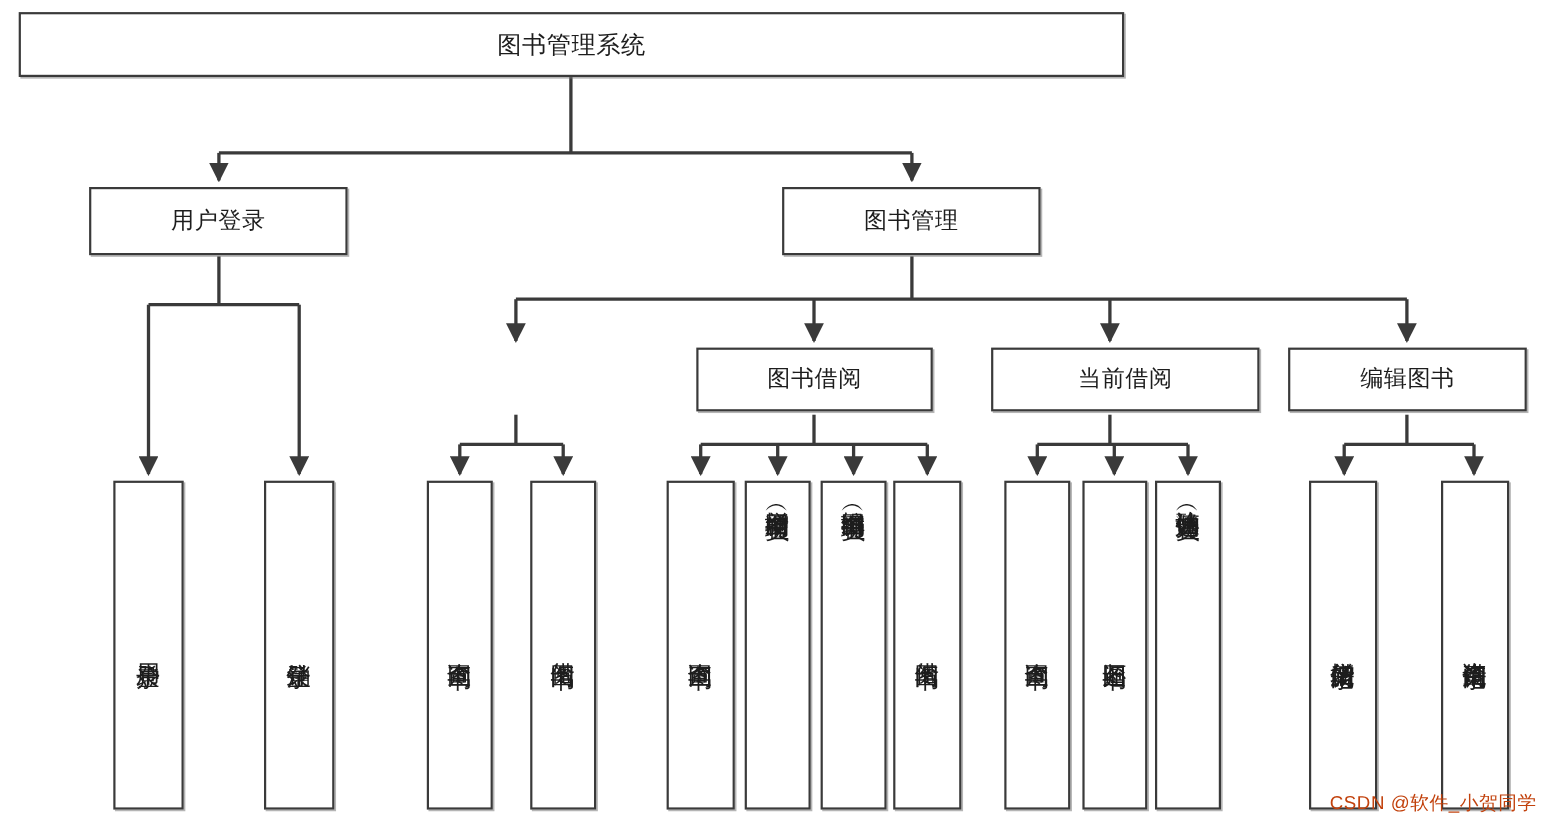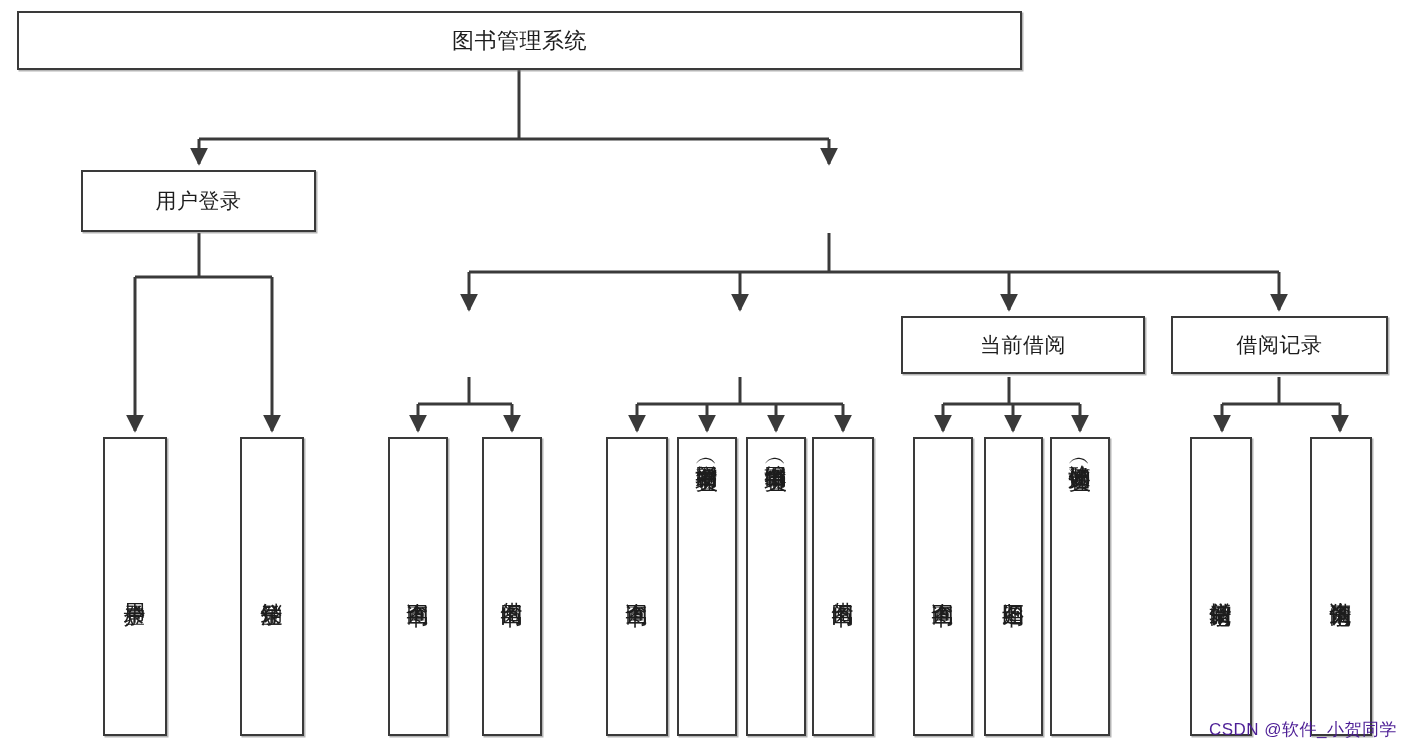--- a/index.html
+++ b/index.html
@@ -67,21 +67,21 @@
     max-height: 100%;
   }
   .node.vertical.top-aligned {
     align-items: flex-start;
   }
   #watermark {
     position: absolute;
     right: 8px;
     bottom: 6px;
     font-size: 17px;
-    color: #4c1d95;
+    color: #c2410c;
     letter-spacing: 0.5px;
     z-index: 5;
     white-space: nowrap;
   }
 </style>
 </head>
 <body>
 
 <div id="diagram-canvas">
 
@@ -136,29 +136,35 @@
   </svg>
 
   <div class="node horizontal root" style="left:17px; top:11px; width:1005px; height:59px;">
     <span class="node-label">图书管理系统</span>
   </div>
 
   <div class="node horizontal" style="left:81px; top:170px; width:235px; height:62px;">
     <span class="node-label">用户登录</span>
   </div>
 
-
-
+  <div class="node horizontal" style="left:711px; top:170px; width:235px; height:62px;">
+    <span class="node-label">图书管理</span>
+  </div>
+
+
+  <div class="node horizontal" style="left:633px; top:316px; width:215px; height:58px;">
+    <span class="node-label">图书借阅</span>
+  </div>
 
   <div class="node horizontal" style="left:901px; top:316px; width:244px; height:58px;">
     <span class="node-label">当前借阅</span>
   </div>
 
   <div class="node horizontal" style="left:1171px; top:316px; width:217px; height:58px;">
-    <span class="node-label">借阅记录</span>
+    <span class="node-label">编辑图书</span>
   </div>
 
   <div class="node vertical" style="left:103px; top:437px; width:64px; height:299px;">
     <span class="node-label">用户登录</span>
   </div>
 
   <div class="node vertical" style="left:240px; top:437px; width:64px; height:299px;">
     <span class="node-label">注销登录</span>
   </div>
 

